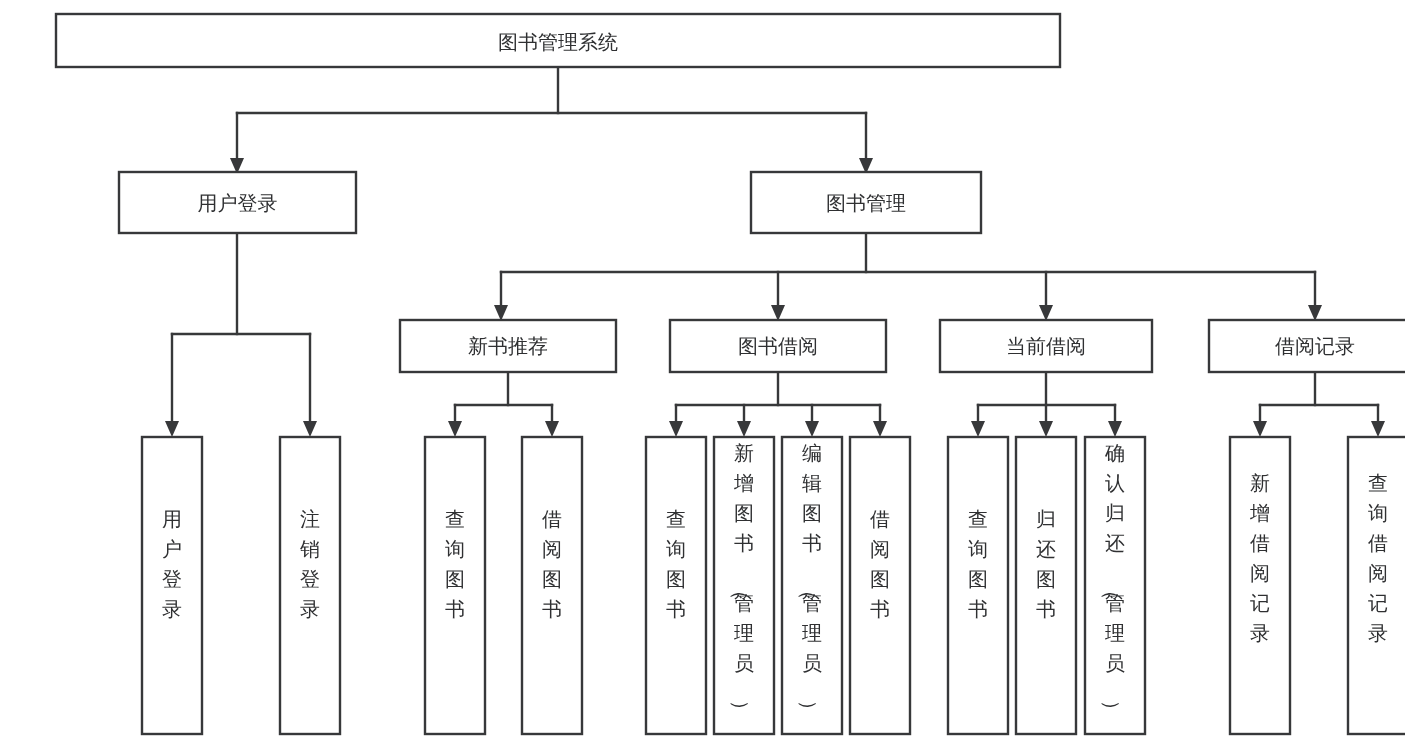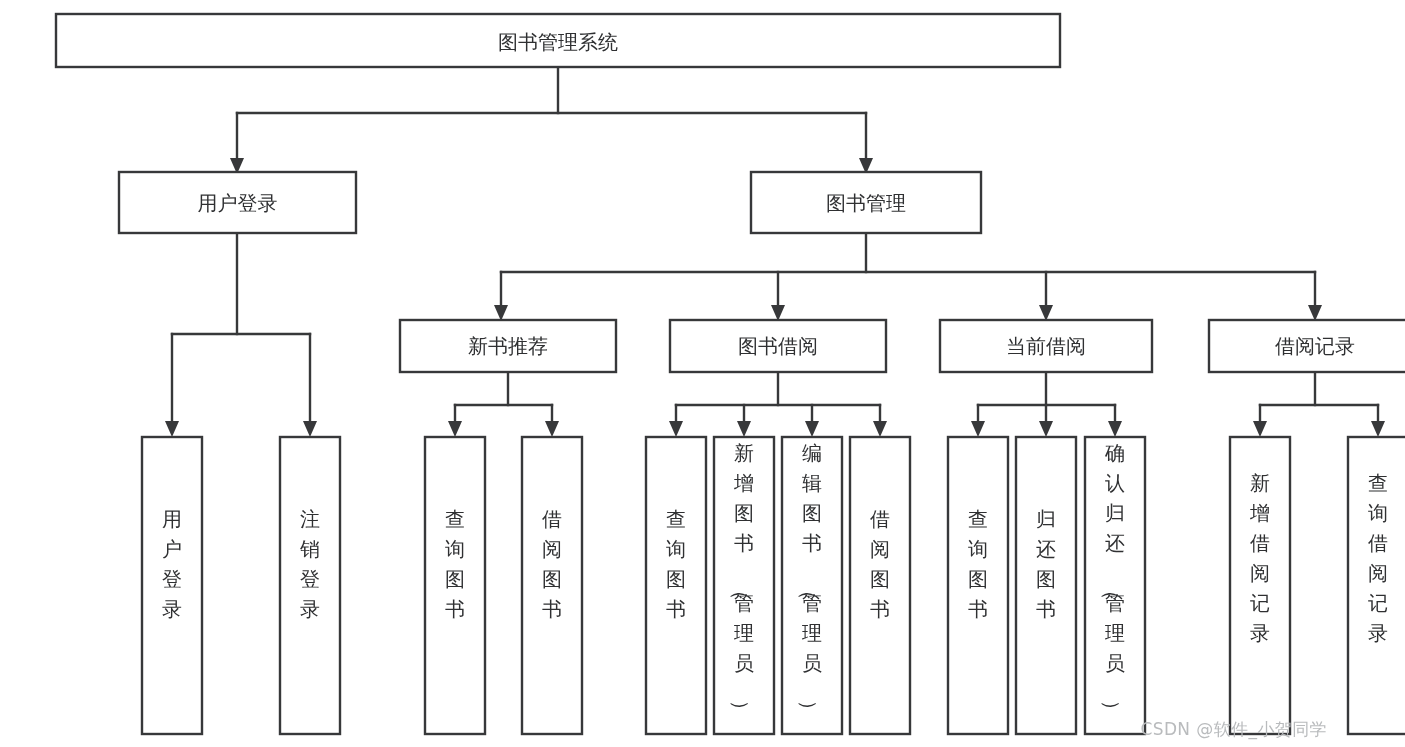--- a/index.html
+++ b/index.html
@@ -228,14 +228,13 @@
       <rect class="node-rect" x="1192" y="437" width="60" height="297"></rect>
       <text class="node-label-v" x="1222" y="490"><tspan x="1222" dy="0">新</tspan><tspan x="1222" dy="30">增</tspan><tspan x="1222" dy="30">借</tspan><tspan x="1222" dy="30">阅</tspan><tspan x="1222" dy="30">记</tspan><tspan x="1222" dy="30">录</tspan></text>
     </g>
 
     <g>
       <rect class="node-rect" x="1310" y="437" width="60" height="297"></rect>
       <text class="node-label-v" x="1340" y="490"><tspan x="1340" dy="0">查</tspan><tspan x="1340" dy="30">询</tspan><tspan x="1340" dy="30">借</tspan><tspan x="1340" dy="30">阅</tspan><tspan x="1340" dy="30">记</tspan><tspan x="1340" dy="30">录</tspan></text>
     </g>
   </svg>
 
-  <div class="watermark">CSDN @软件_小贺同学</div>
 </div>
 
 </body></html>

